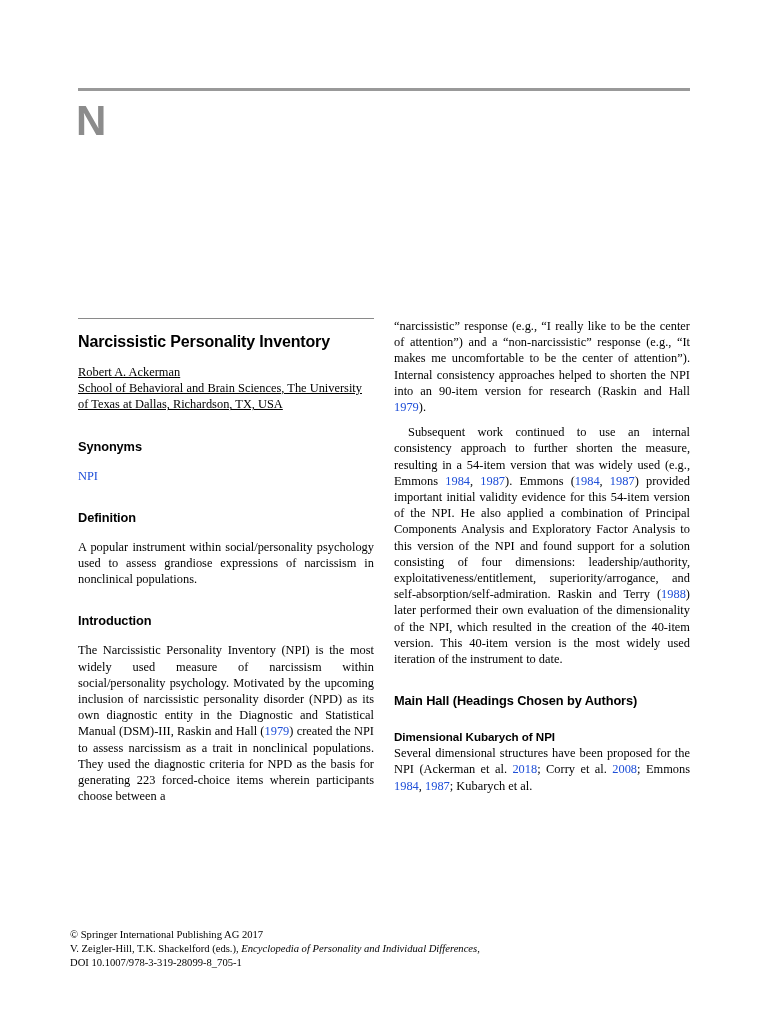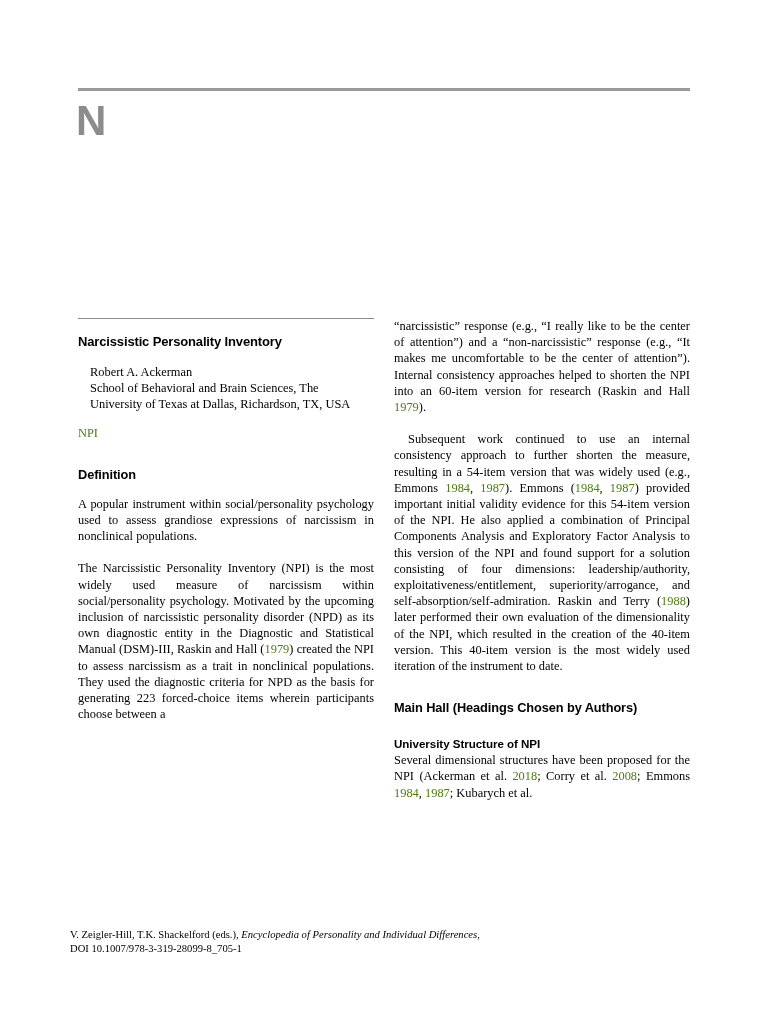--- a/index.html
+++ b/index.html
@@ -63,21 +63,21 @@
   .entry-rule {
     width: 296px;
     height: 1px;
     background: #8a8a8a;
     margin: 0 0 14px 0;
   }
 
   h1.entry-title {
     font-family: "Liberation Sans", sans-serif;
     font-weight: bold;
-    font-size: 13px;
+    font-size: 16px;
     line-height: 18px;
     margin: 0 0 13px 0;
     letter-spacing: -0.15px;
   }
 
   h2.section {
     font-family: "Liberation Sans", sans-serif;
     font-weight: bold;
     font-size: 12.8px;
     line-height: 16px;
@@ -94,32 +94,33 @@
     letter-spacing: -0.05px;
   }
 
   p.body {
     font-family: "Liberation Serif", serif;
     font-size: 12.4px;
     line-height: 16.2px;
     margin: 0;
     text-align: justify;
   }
-  p.body + p.body { margin-top: 16px; }
+  p.body + p.body { margin-top: 9px; }
   p.indent { text-indent: 14px; }
 
   .author-block {
     font-family: "Liberation Serif", serif;
     font-size: 12.4px;
     line-height: 16.2px;
-    margin: 12px;
+    margin: 0;
+    text-decoration: underline;
   }
 
   a.ref, .ref {
-    color: #4d7c0f;
+    color: #1d4ed8;
     text-decoration: none;
   }
 
   
   .footer {
     position: absolute;
     left: 70px;
     top: 928px;
     width: 620px;
     font-family: "Liberation Serif", serif;
@@ -144,41 +145,44 @@
 
       <div class="entry-rule"></div>
 
       <h1 class="entry-title">Narcissistic Personality Inventory</h1>
 
       <div class="author-block">
         <div>Robert A. Ackerman</div>
         <div>School of Behavioral and Brain Sciences, The University of Texas at Dallas, Richardson, TX, USA</div>
       </div>
 
+      <h2 class="section">Synonyms</h2>
       <p class="body"><a class="ref" href="#">NPI</a></p>
 
       <h2 class="section">Definition</h2>
       <p class="body">A popular instrument within social/personality psychology used to assess grandiose expressions of narcissism in nonclinical populations.</p>
 
+      <h2 class="section">Introduction</h2>
       <p class="body"><span>The Narcissistic Personality Inventory (NPI) is the most widely used measure of narcissism within social/personality psychology. Motivated by the upcoming inclusion of narcissistic personality disorder (NPD) as its own diagnostic entity in the Diagnostic and Statistical Manual (DSM)-III, Raskin and Hall (</span><a class="ref" href="#">1979</a><span>) created the NPI to assess narcissism as a trait in nonclinical populations. They used the diagnostic criteria for NPD as the basis for generating 223 forced-choice items wherein participants choose between a</span></p>
 
     </div>
 
     <div class="col col-right">
 
-      <p class="body"><span>“narcissistic” response (e.g., “I really like to be the center of attention”) and a “non-narcissistic” response (e.g., “It makes me uncomfortable to be the center of attention”). Internal consistency approaches helped to shorten the NPI into an 60-item version for research (Raskin and Hall </span><a class="ref" href="#">1979</a><span>).</span></p>
+      <p class="body"><span>“narcissistic” response (e.g., “I really like to be the center of attention”) and a “non-narcissistic” response (e.g., “It makes me uncomfortable to be the center of attention”). Internal consistency approaches helped to shorten the NPI into an 90-item version for research (Raskin and Hall </span><a class="ref" href="#">1979</a><span>).</span></p>
 
       <p class="body indent"><span>Subsequent work continued to use an internal consistency approach to further shorten the measure, resulting in a 54-item version that was widely used (e.g., Emmons </span><a class="ref" href="#">1984</a><span>, </span><a class="ref" href="#">1987</a><span>). Emmons (</span><a class="ref" href="#">1984</a><span>, </span><a class="ref" href="#">1987</a><span>) provided important initial validity evidence for this 54-item version of the NPI. He also applied a combination of Principal Components Analysis and Exploratory Factor Analysis to this version of the NPI and found support for a solution consisting of four dimensions: leadership/authority, exploitativeness/entitlement, superiority/arrogance, and self-absorption/self-admiration. Raskin and Terry (</span><a class="ref" href="#">1988</a><span>) later performed their own evaluation of the dimensionality of the NPI, which resulted in the creation of the 40-item version. This 40-item version is the most widely used iteration of the instrument to date.</span></p>
 
       <h2 class="section">Main Hall (Headings Chosen by Authors)</h2>
 
-      <h3 class="subsection">University Structure of NPI</h3>
+      <h3 class="subsection">Dimensional Kubarych of NPI</h3>
       <p class="body"><span>Several dimensional structures have been proposed for the NPI (Ackerman et al. </span><a class="ref" href="#">2018</a><span>; Corry et al. </span><a class="ref" href="#">2008</a><span>; Emmons </span><a class="ref" href="#">1984</a><span>, </span><a class="ref" href="#">1987</a><span>; Kubarych et al.</span></p>
 
     </div>
   </div>
 
   <div class="footer">
+    <div class="footer-line">© Springer International Publishing AG 2017</div>
     <div class="footer-line"><span>V. Zeigler-Hill, T.K. Shackelford (eds.), </span><span class="ital">Encyclopedia of Personality and Individual Differences</span><span>,</span></div>
     <div class="footer-line">DOI 10.1007/978-3-319-28099-8_705-1</div>
   </div>
 
 </div>
 
 </body></html>

